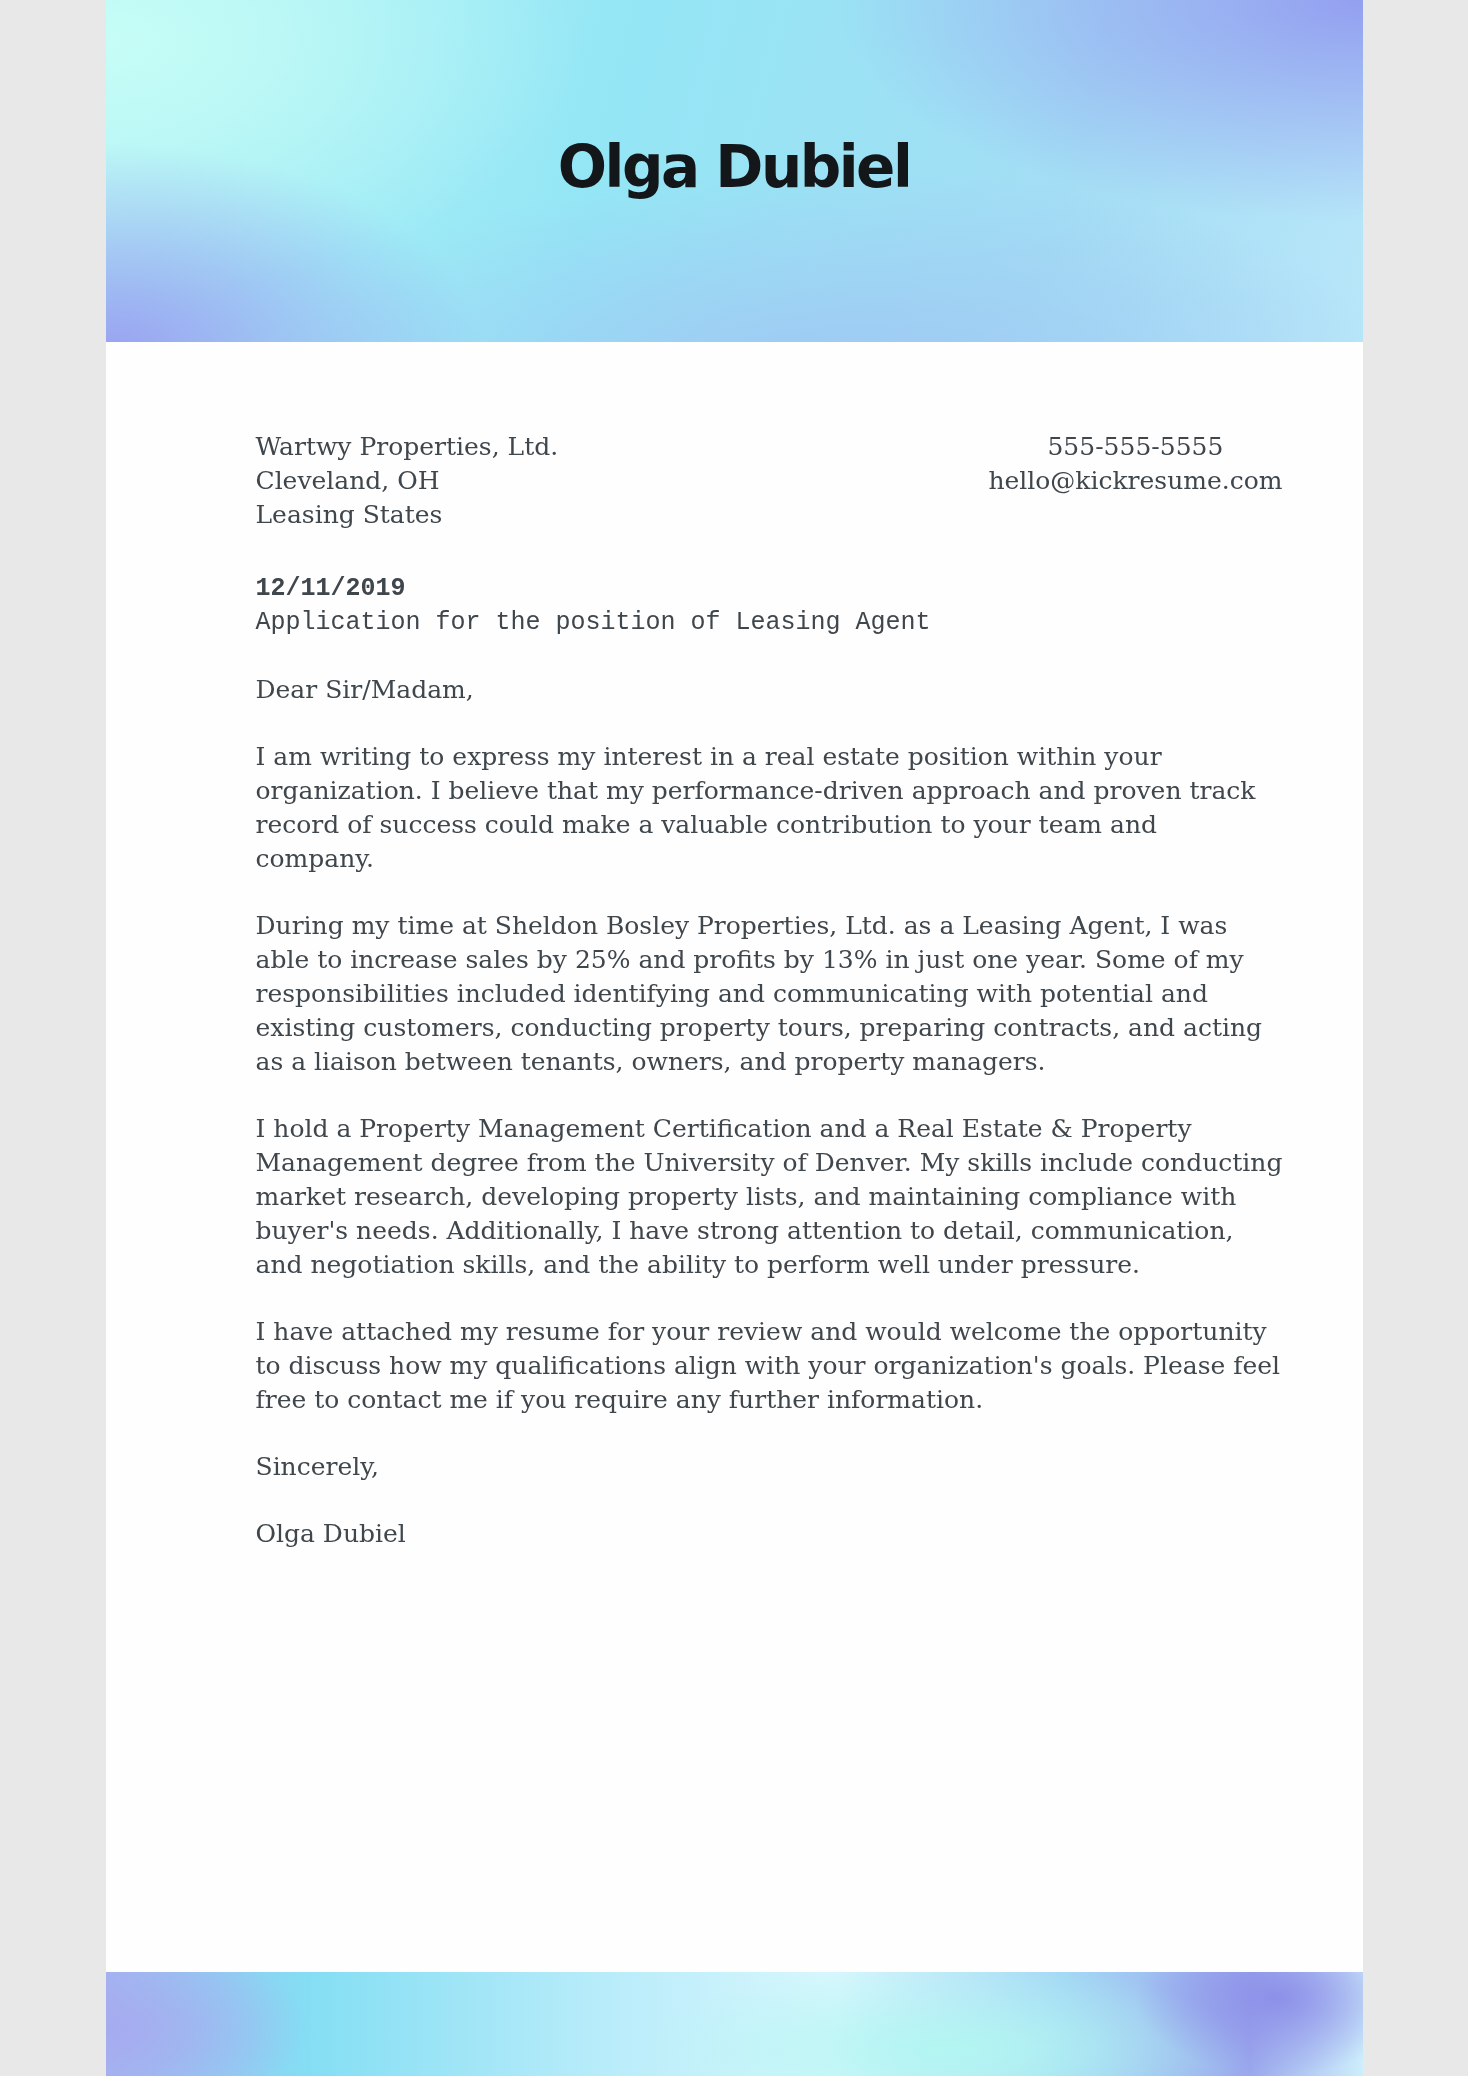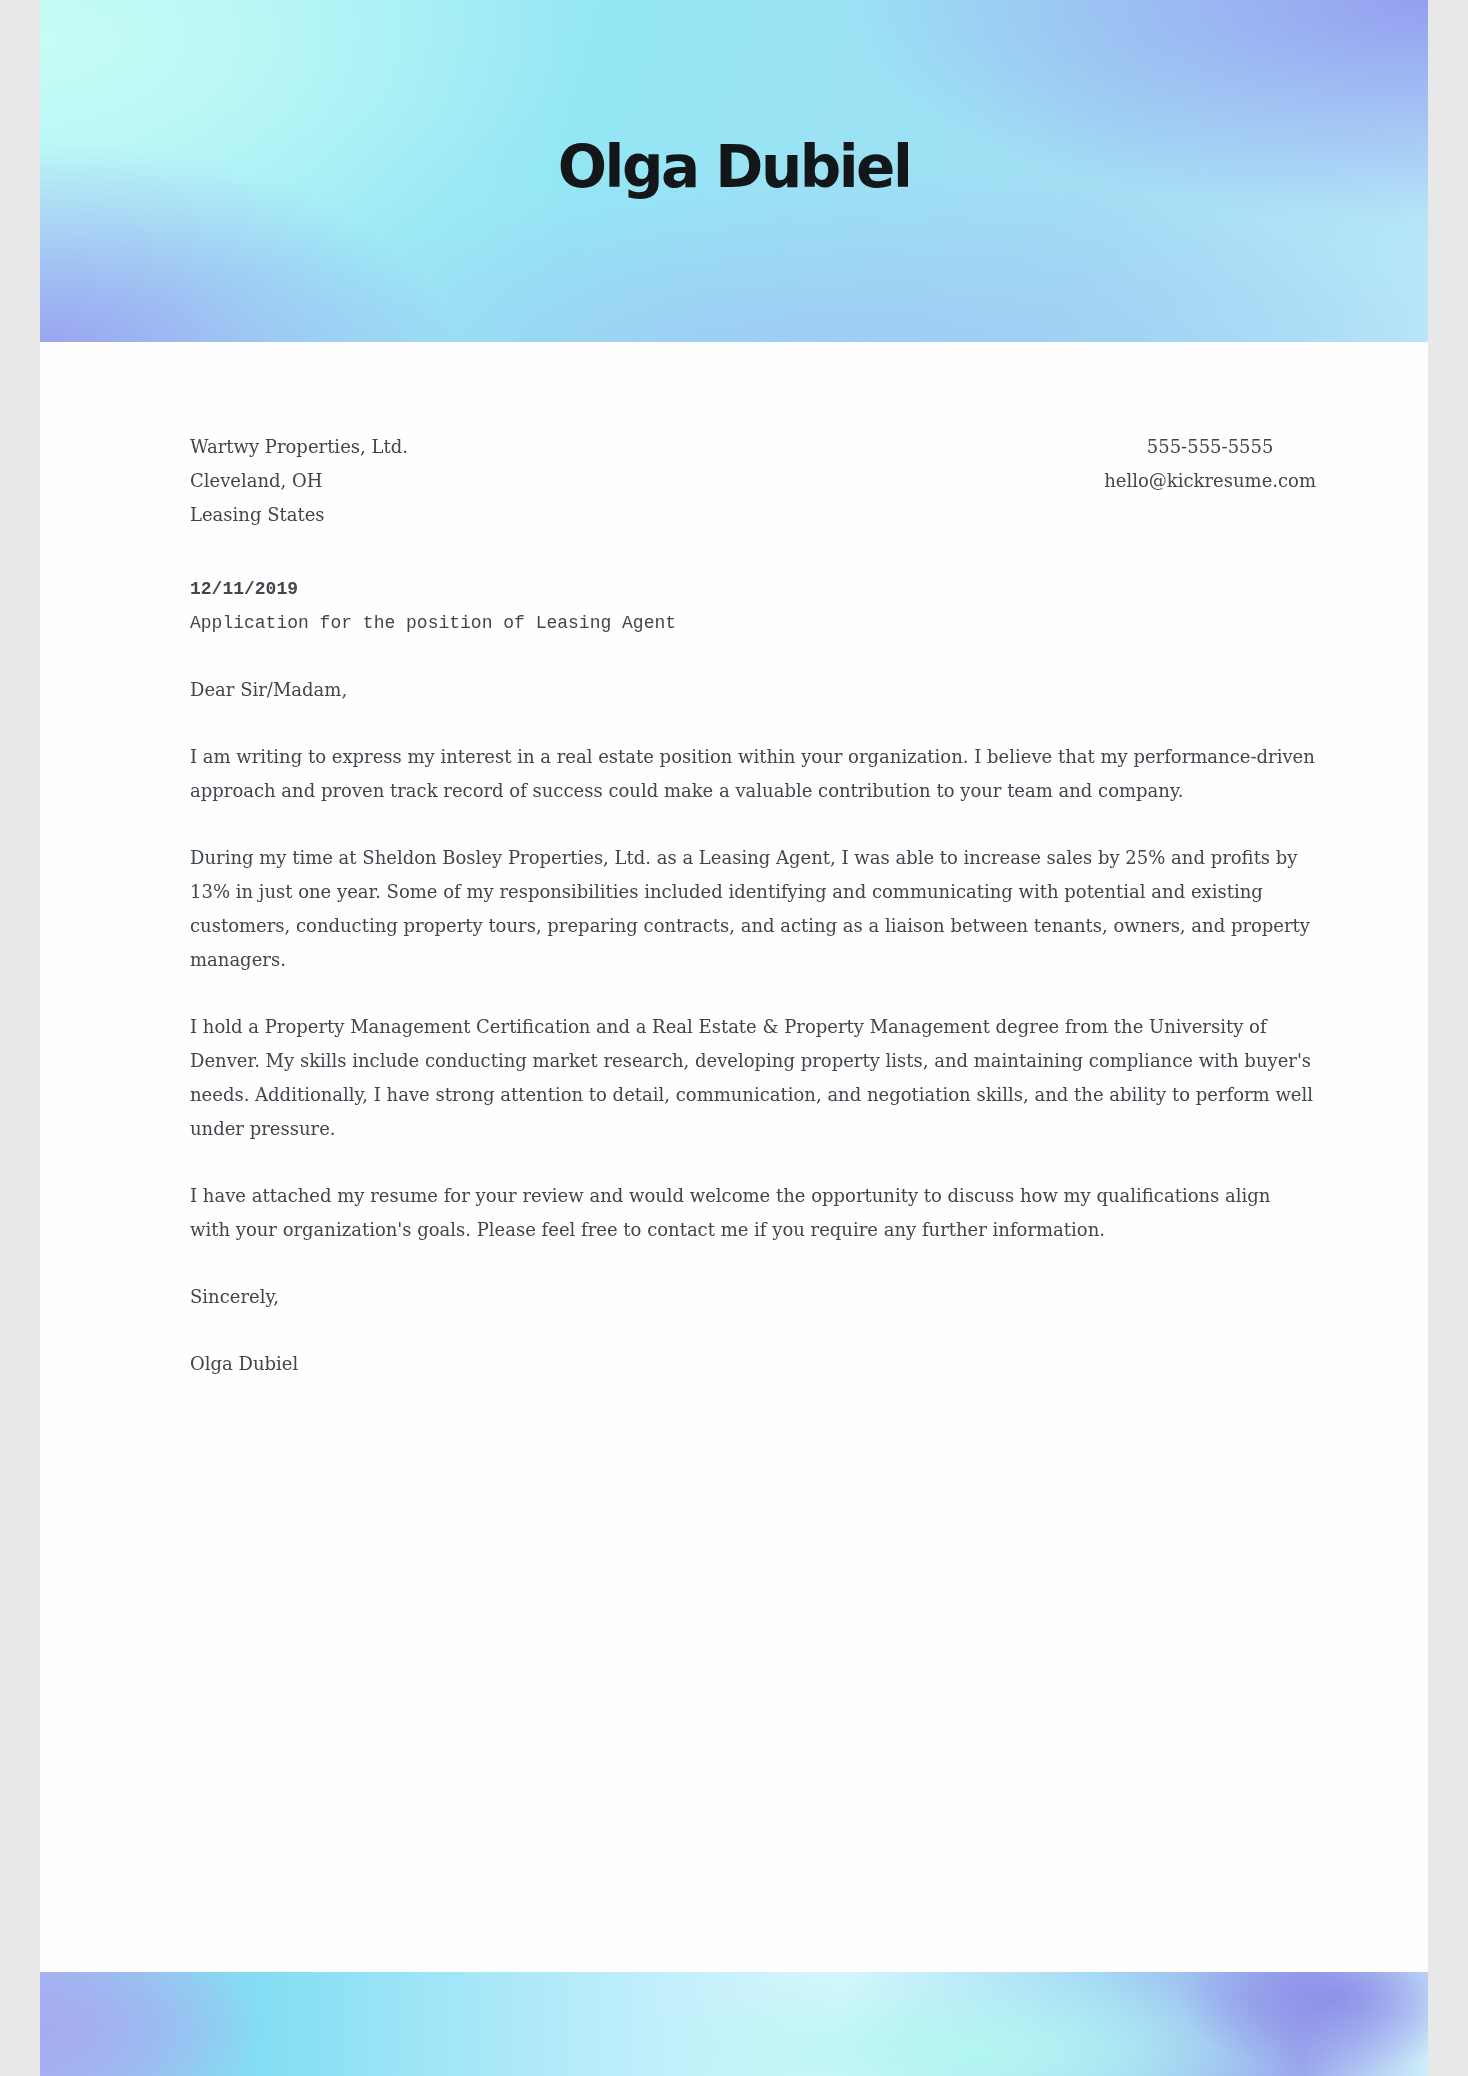--- a/index.html
+++ b/index.html
@@ -7,21 +7,21 @@
     --body-color:#3f464c;
     --page-bg:#fefefe;
   }
   html,body{margin:0;padding:0;}
   body{
     background:#e8e8e8;
     font-family:"DejaVu Serif", serif;
   }
   .page{
     position:relative;
-    width:1388px;
+    width:1257px;
     height:2076px;
     margin:0 auto;
     background:var(--page-bg);
     overflow:hidden;
   }
   
   .band{width:100%;}
   .band-top{
     height:342px;
     display:flex;
@@ -49,22 +49,22 @@
     margin:0;
     padding-bottom:8px;
     font-family:"DejaVu Sans", sans-serif;
     font-weight:700;
     font-size:58px;
     letter-spacing:-2.5px;
     color:var(--name-color);
   }
   
   .content{
-    padding:88px 112px 0 150px;
-    font-size:18px;
+    padding:88px 80px 0 150px;
+    font-size:25px;
     line-height:34px;
     color:var(--body-color);
   }
   .addr-row{
     display:flex;
     justify-content:space-between;
     align-items:flex-start;
   }
   .contact{text-align:center;}
   .date-block{margin-top:40px;font-family:Liberation Mono, monospace;}

